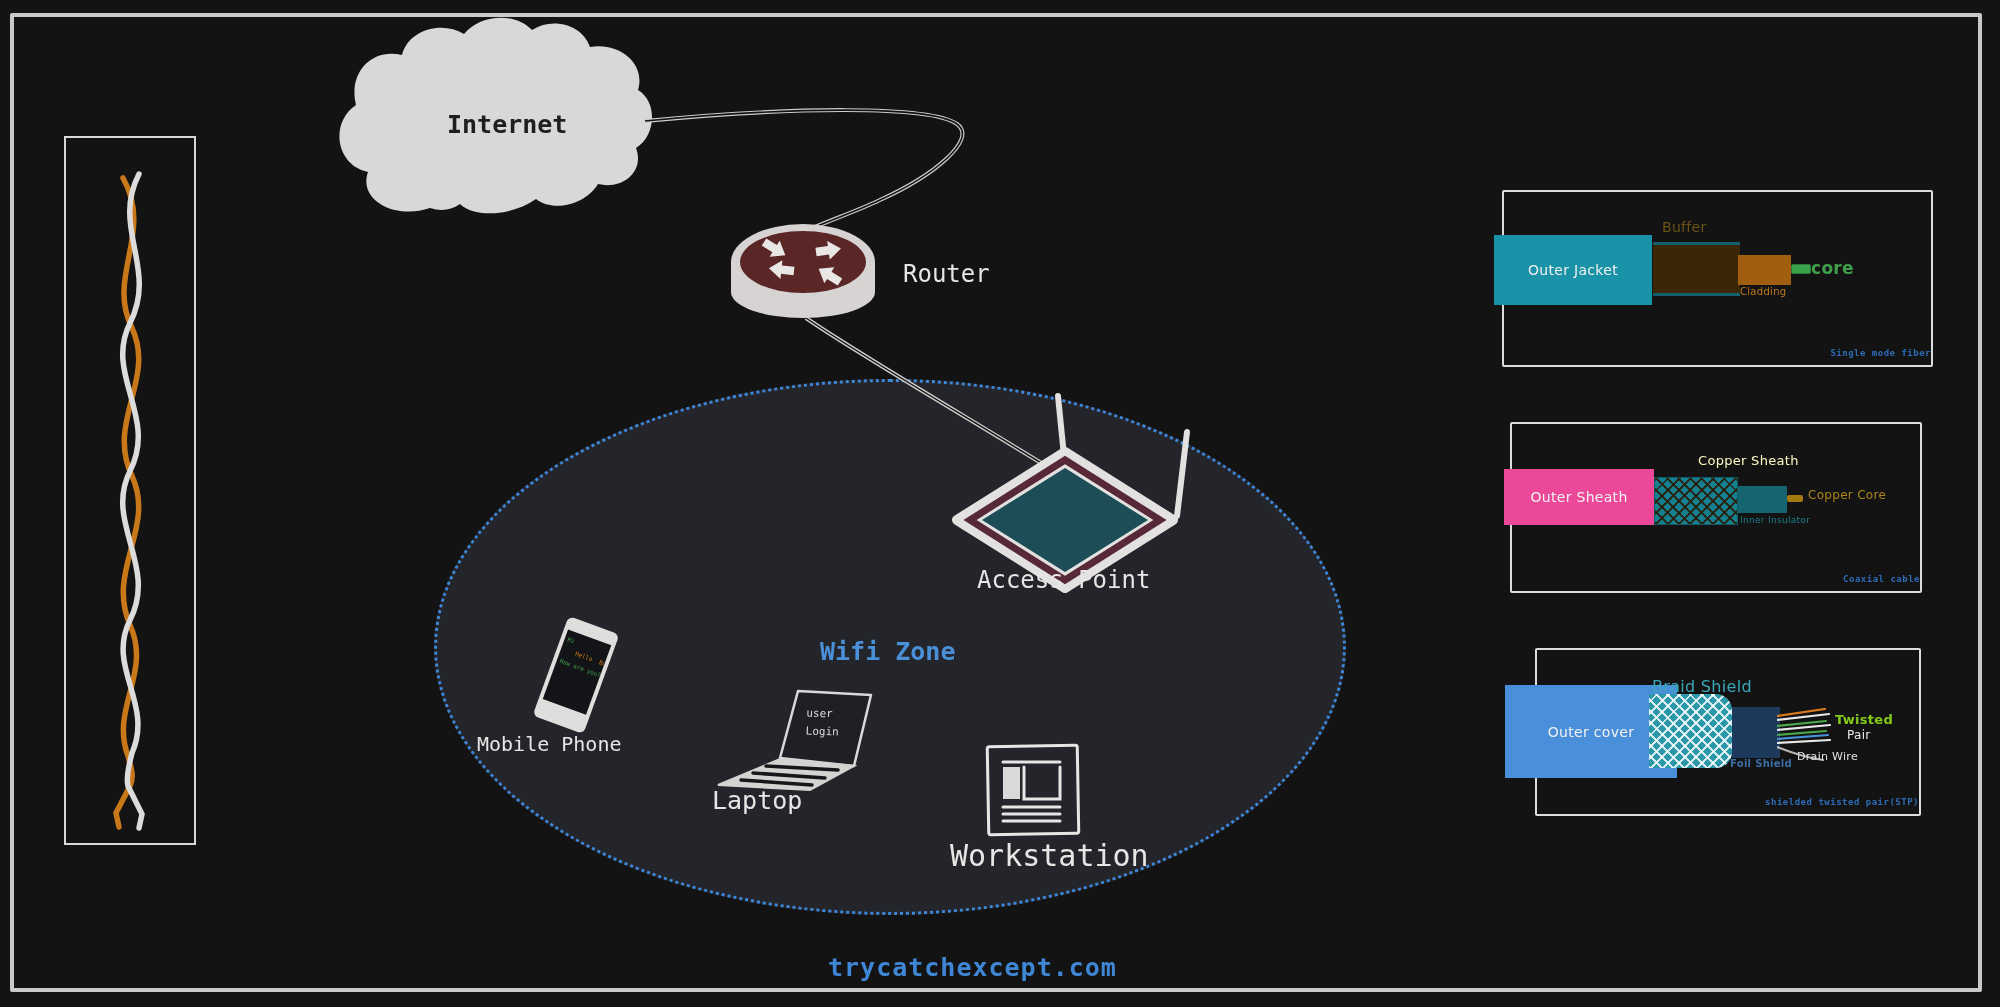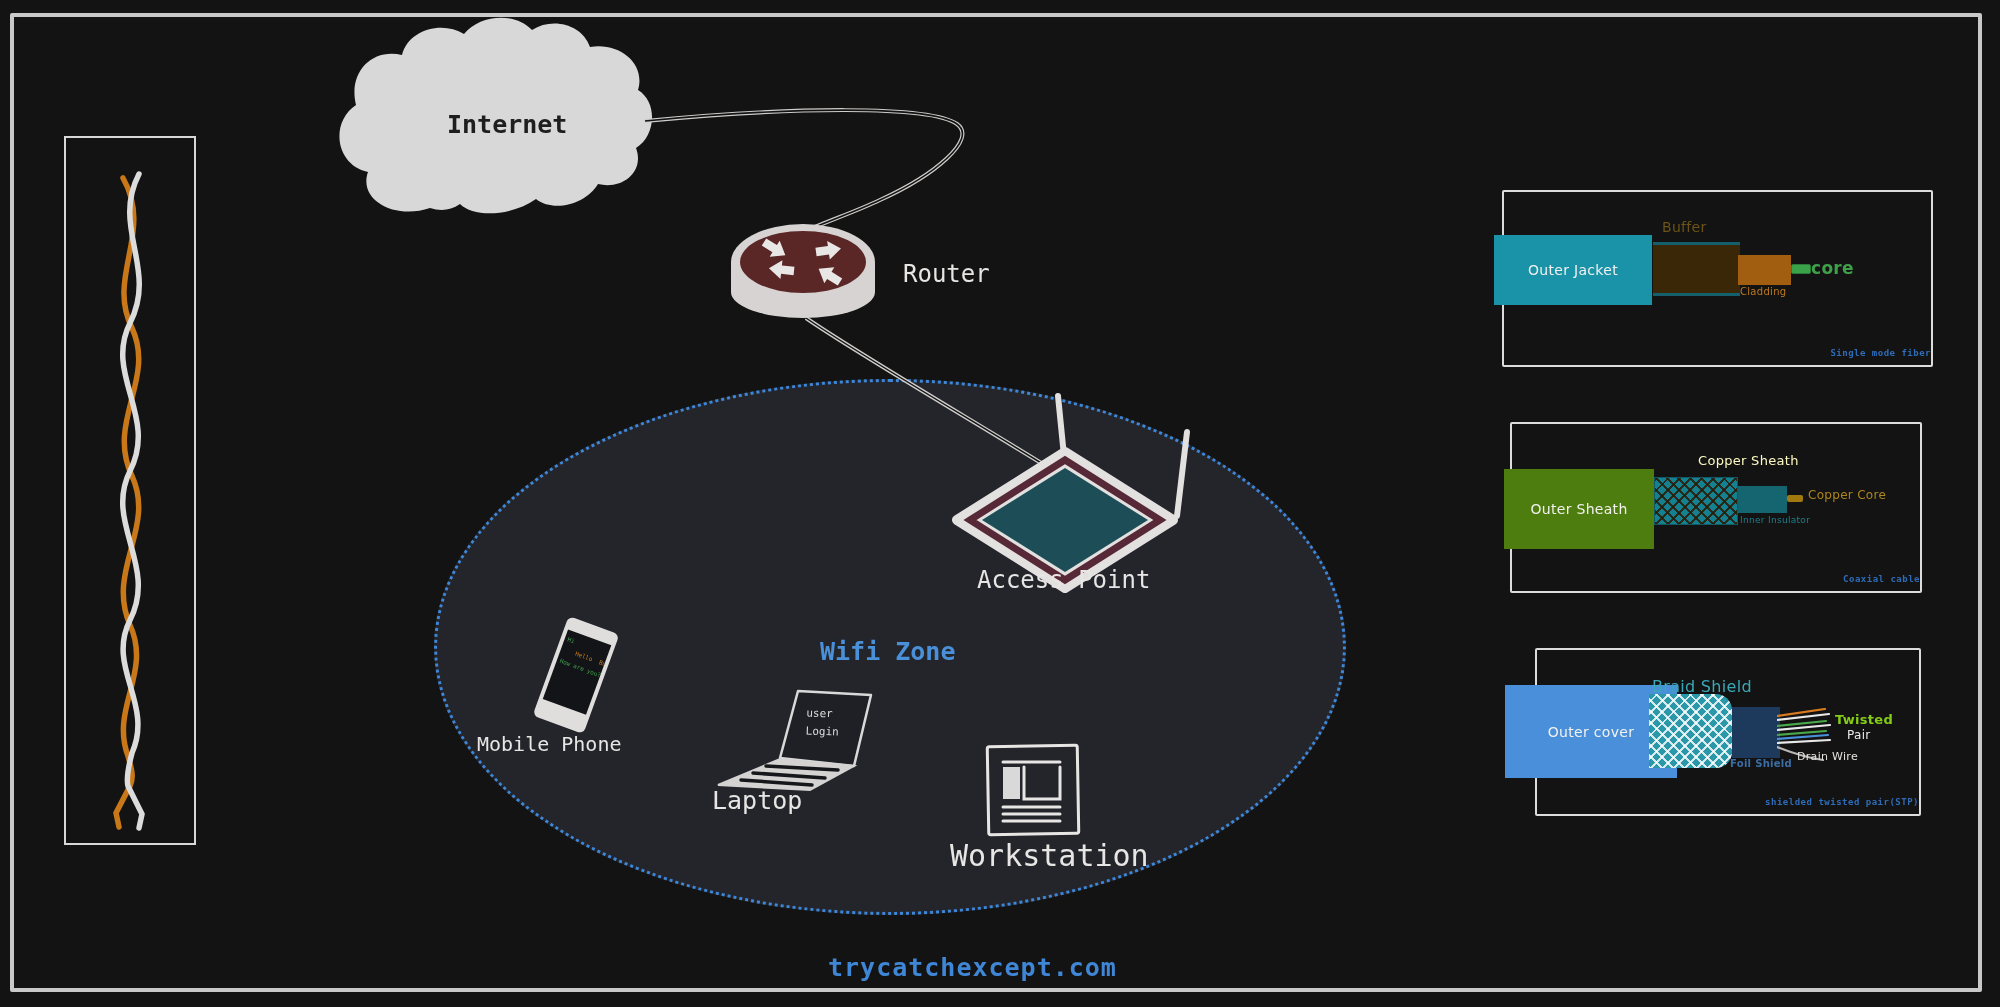--- a/index.html
+++ b/index.html
@@ -43,21 +43,21 @@
   .block-label{display:flex;align-items:center;justify-content:center;color:#f2f1ef;font-size:14px;}
   
   #fiber-jacket{left:-10px;top:43px;width:158px;height:70px;background:#1a93a8;}
   #fiber-buffer{left:149px;top:50px;width:87px;height:54px;background:#3a2708;border-top:3px solid #135f6b;border-bottom:3px solid #135f6b;box-sizing:border-box;}
   #fiber-buffer-label{left:158px;top:27px;color:#6b5416;font-size:14px;}
   #fiber-cladding{left:234px;top:63px;width:53px;height:30px;background:#a15d10;}
   #fiber-cladding-label{left:236px;top:94px;color:#bd7a1e;font-size:10px;}
   #fiber-core{left:287px;top:72px;width:18px;height:8px;background:#3aa34a;border:1px solid #2c7a38;border-radius:2px;}
   #fiber-core-label{left:307px;top:66px;color:#3fa04a;font-size:17px;font-weight:bold;}
   
-  #coax-sheath{left:-8px;top:45px;width:150px;height:80px;background:#4d7c0f;}
+  #coax-sheath{left:-8px;top:45px;width:150px;height:56px;background:#ec4899;}
   #coax-copper{left:142px;top:53px;width:84px;height:48px;background:#15808f;
     background-image:repeating-linear-gradient(45deg,rgba(42,28,8,.85) 0 2px,transparent 2px 8px),
                      repeating-linear-gradient(-45deg,rgba(42,28,8,.85) 0 2px,transparent 2px 8px);
     border:1px solid #0f5a66;box-sizing:border-box;}
   #coax-copper-label{left:145px;top:29px;color:#fef9c3;font-size:13px;margin-left:41px;}
   #coax-insulator{left:226px;top:62px;width:49px;height:27px;background:#156570;}
   #coax-insulator-label{left:228px;top:91px;color:#1d7f8e;font-size:9px;}
   #coax-core{left:275px;top:71px;width:16px;height:7px;background:#a1790f;border-radius:2px;}
   #coax-core-label{left:296px;top:64px;color:#ad851c;font-size:12px;}
   

